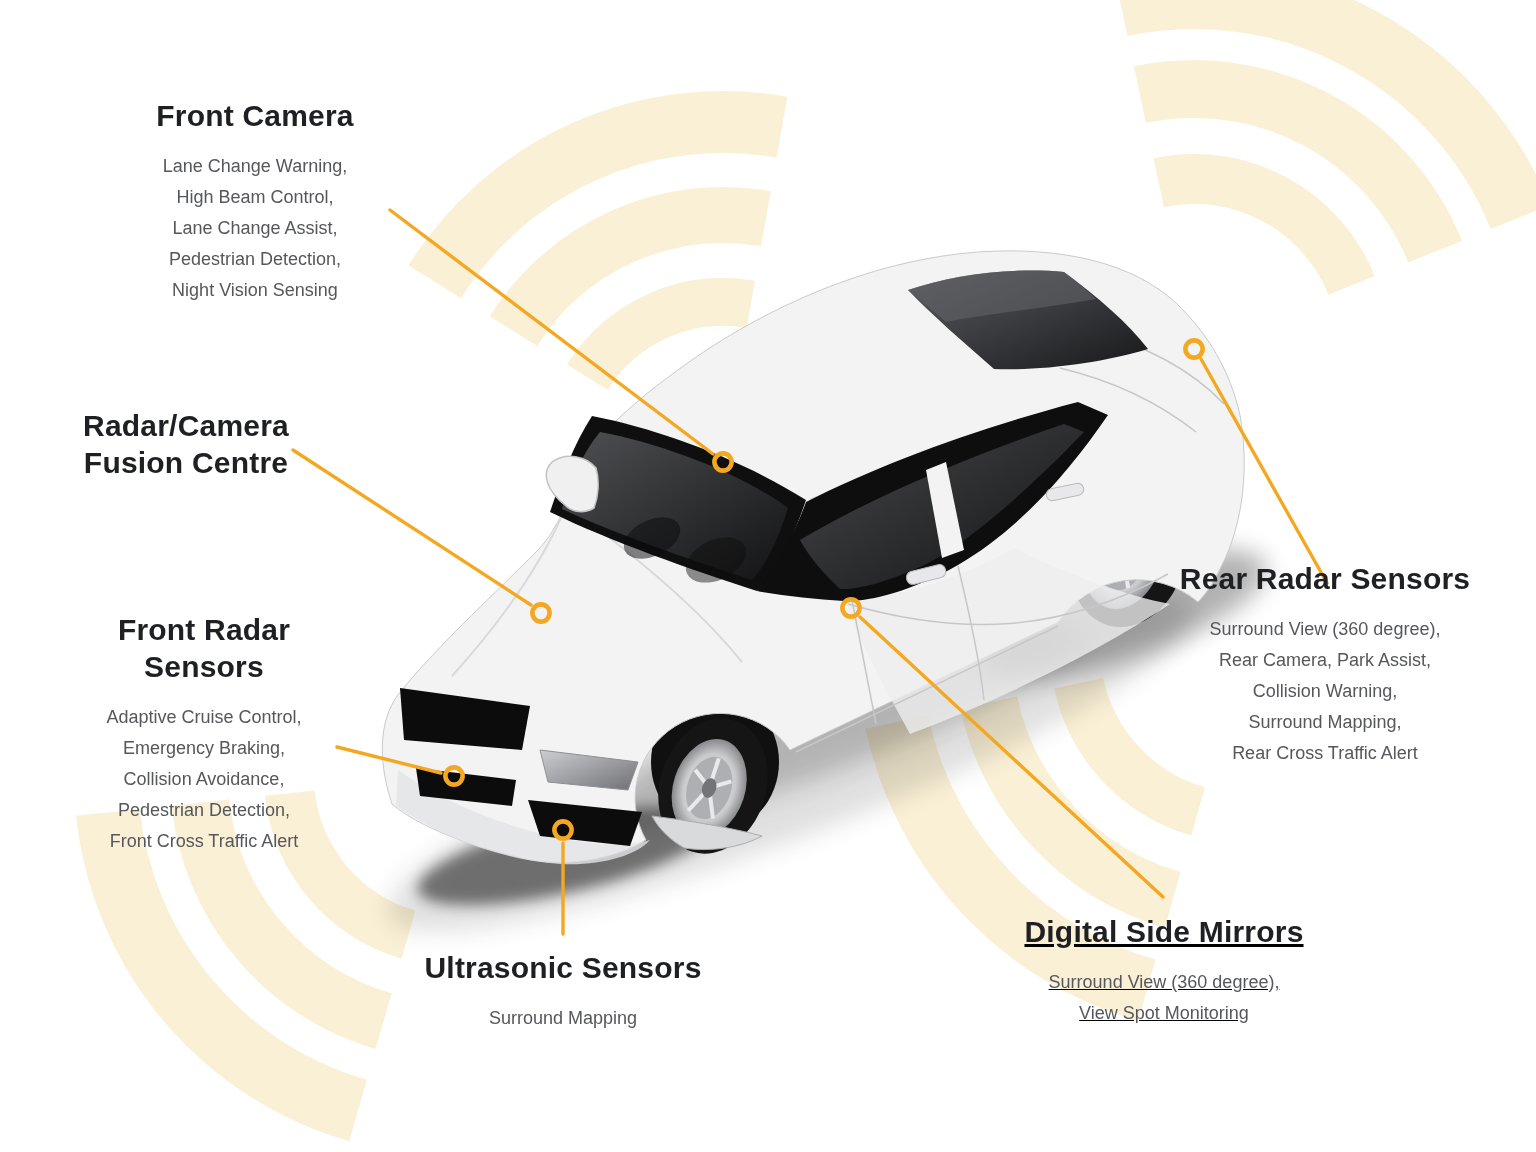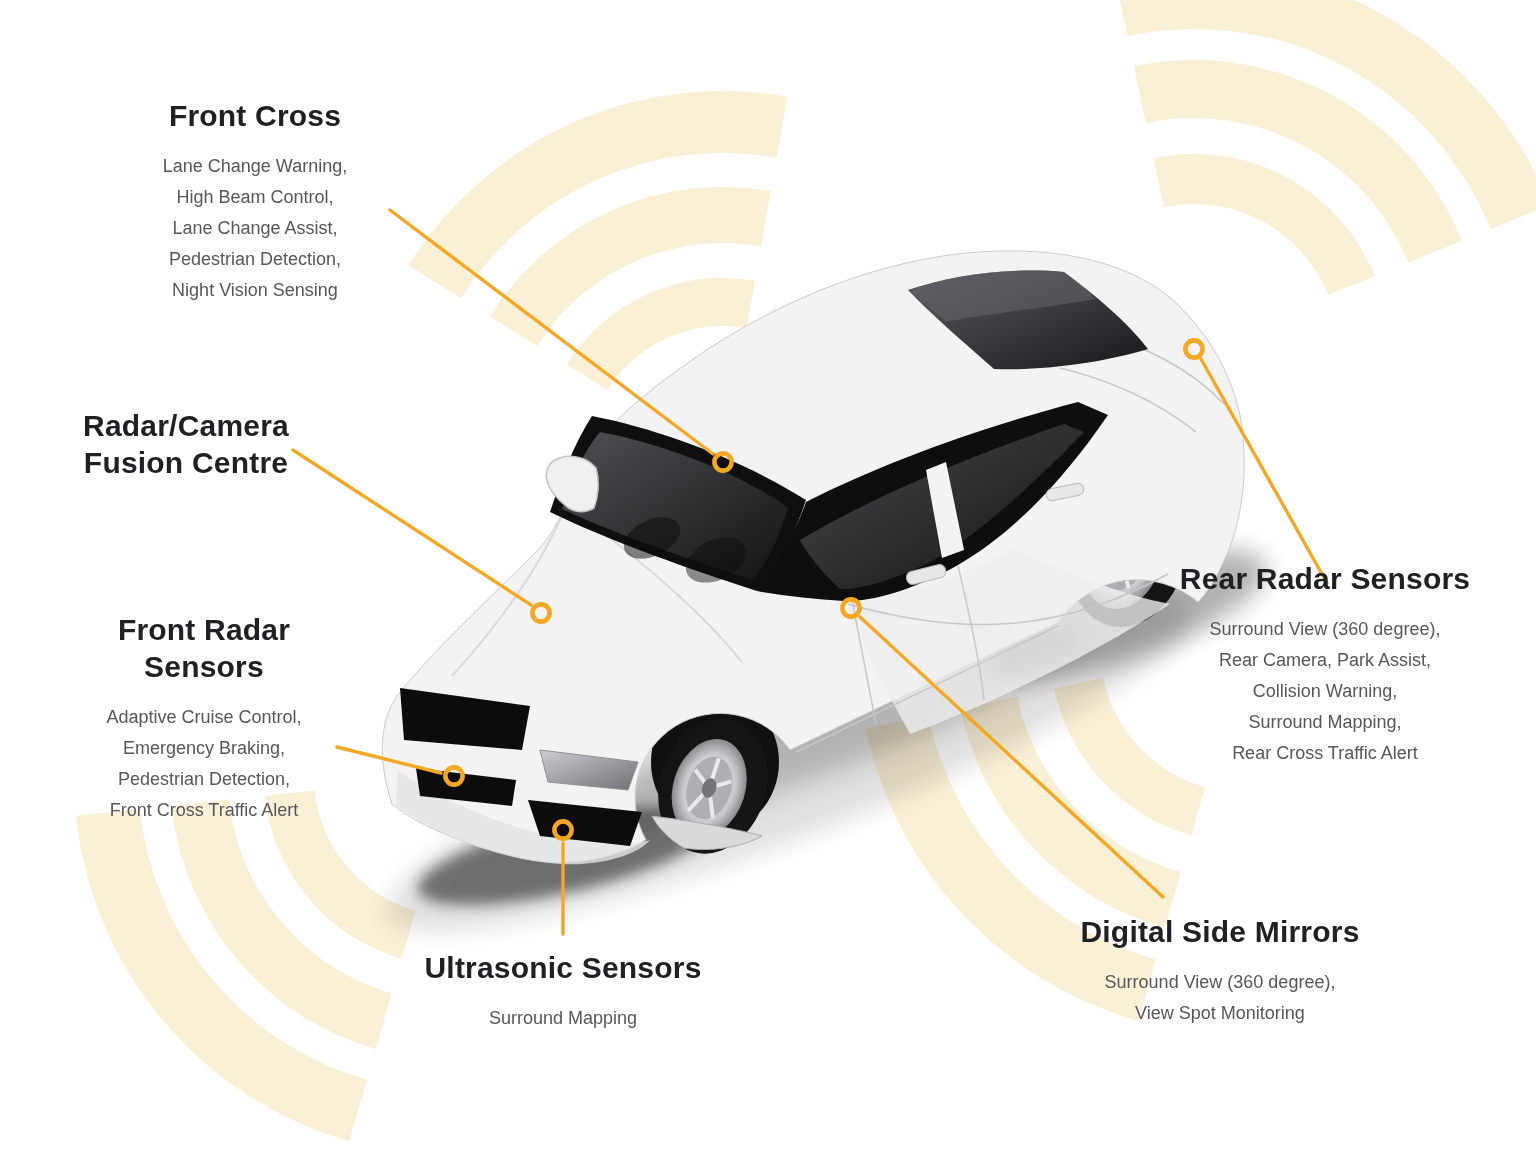--- a/index.html
+++ b/index.html
@@ -20,21 +20,21 @@
     letter-spacing:0.2px;
   }
   .co-title.narrow{max-width:215px;margin:4px auto;}
   .co-body{margin-top:17px;font-size:18px;color:var(--body-color);line-height:31px;}
   .feature-line{white-space:nowrap;}
   #co-front-camera{left:255px;top:97px;width:360px;}
   #co-fusion{left:186px;top:403px;width:230px;}
   #co-front-radar{left:204px;top:607px;width:310px;}
   #co-ultrasonic{left:563px;top:949px;width:340px;}
   #co-rear-radar{left:1325px;top:560px;width:340px;}
-  #co-digital-mirrors{left:1220px;top:913px;width:370px;}
+  #co-digital-mirrors{left:1164px;top:913px;width:370px;text-decoration:underline;}
   .wave{stroke:var(--wave);fill:none;}
   .conn{stroke:var(--accent);stroke-width:3.4;stroke-linecap:round;}
   .marker{stroke:var(--accent);stroke-width:4.6;fill:none;}
 </style>
 </head>
 <body>
 
 <div class="stage">
 
 <svg width="1536" height="1152" viewBox="0 0 1536 1152">
@@ -186,39 +186,40 @@
     <circle class="marker" cx="723" cy="462" r="8.6"></circle>
     <circle class="marker" cx="541" cy="613" r="8.6"></circle>
     <circle class="marker" cx="454" cy="776" r="8.6"></circle>
     <circle class="marker" cx="563" cy="830" r="8.6"></circle>
     <circle class="marker" cx="851" cy="608" r="8.6"></circle>
     <circle class="marker" cx="1194" cy="349" r="8.6"></circle>
   </g>
 </svg>
 
   <div class="callout" id="co-front-camera">
-    <div class="co-title">Front Cross</div>
+    <div class="co-title">Front Camera</div>
     <div class="co-body">
         <div class="feature-line">Lane Change Warning,</div>
         <div class="feature-line">High Beam Control,</div>
         <div class="feature-line">Lane Change Assist,</div>
         <div class="feature-line">Pedestrian Detection,</div>
         <div class="feature-line">Night Vision Sensing</div>
       </div>
   </div>
 
   <div class="callout" id="co-fusion">
     <div class="co-title narrow">Radar/Camera Fusion Centre</div>
   </div>
 
   <div class="callout" id="co-front-radar">
     <div class="co-title narrow">Front Radar Sensors</div>
     <div class="co-body">
         <div class="feature-line">Adaptive Cruise Control,</div>
         <div class="feature-line">Emergency Braking,</div>
+        <div class="feature-line">Collision Avoidance,</div>
         <div class="feature-line">Pedestrian Detection,</div>
         <div class="feature-line">Front Cross Traffic Alert</div>
       </div>
   </div>
 
   <div class="callout" id="co-ultrasonic">
     <div class="co-title">Ultrasonic Sensors</div>
     <div class="co-body">
         <div class="feature-line">Surround Mapping</div>
       </div>

